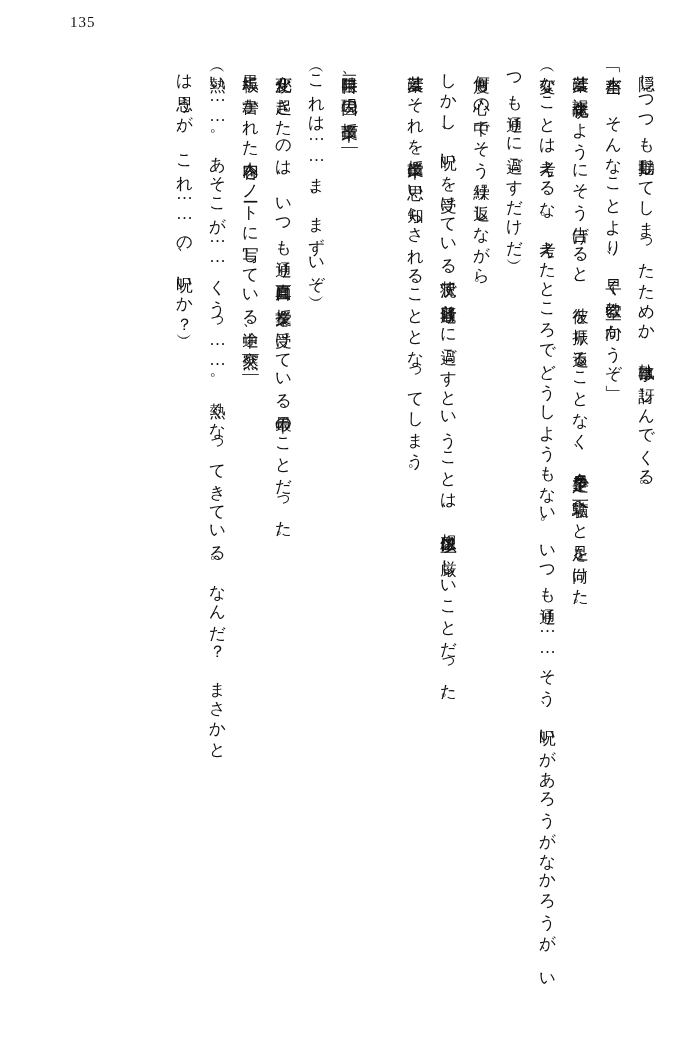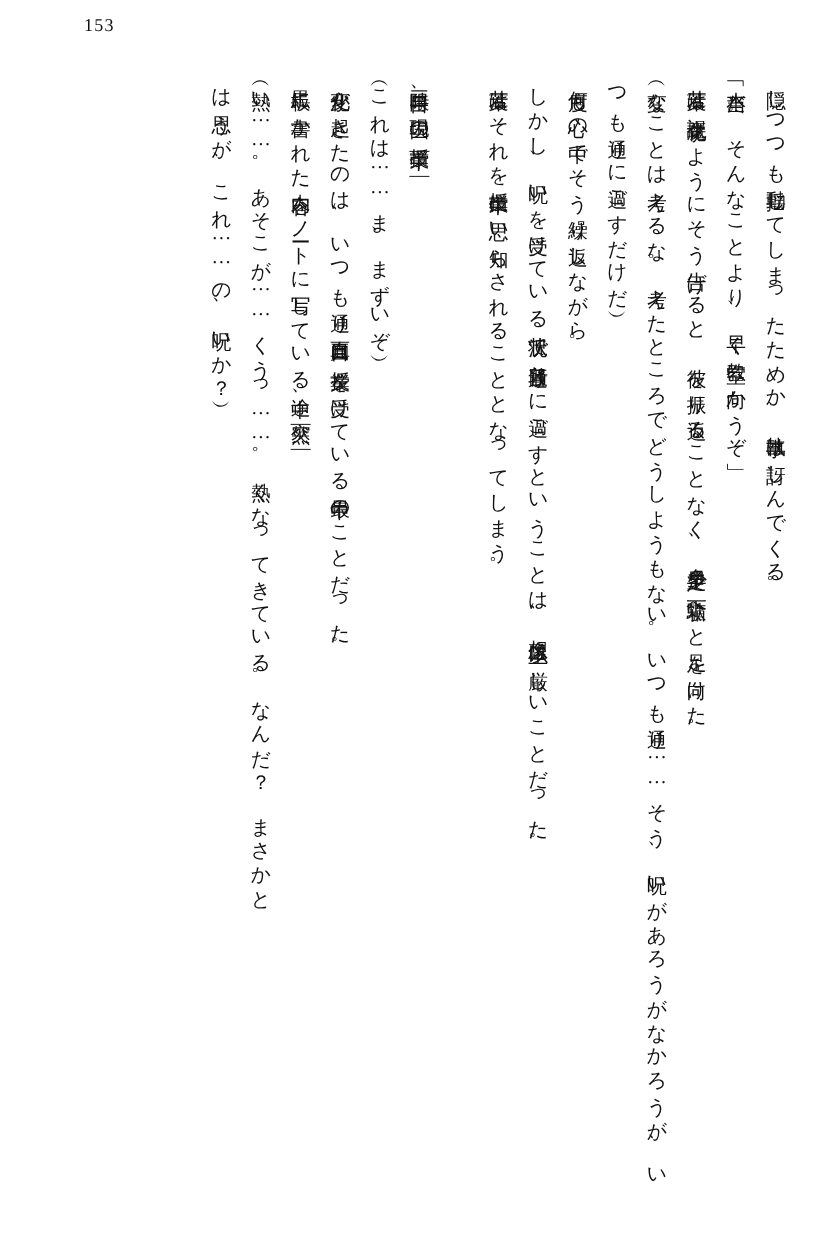--- a/index.html
+++ b/index.html
@@ -43,21 +43,21 @@
     text-align: left;
     white-space: pre-wrap;
     color: #121212;
     font-family: "Liberation Serif", "DejaVu Serif", serif;
   }
 </style>
 </head>
 <body>
 
 <div class="page">
-  <div class="page-number">153</div>
+  <div class="page-number">135</div>
   <div class="body-text">隠しつつも動揺してしまったためか、執事は訝しんでくる。
 「本当だ。そんなことより、早く教室に向かうぞ」
 若葉は誤魔化すようにそう告げると、彼を振り返ることなく、多少早足で下駄箱へと足を向けた。
 （変なことは考えるな。考えたところでどうしようもない。いつも通り……そう、呪いがあろうがなかろうが、いつも通りに過ごすだけだ）
 何度も心の中でそう繰り返しながら。
 しかし、呪いを受けている状況で普段通りに過ごすということは、想像以上に厳しいことだった。
 若葉はそれを授業中に思い知らされることとなってしまう。
 
 三時限目、現国の授業中——
 （これは……ま、まずいぞ）

